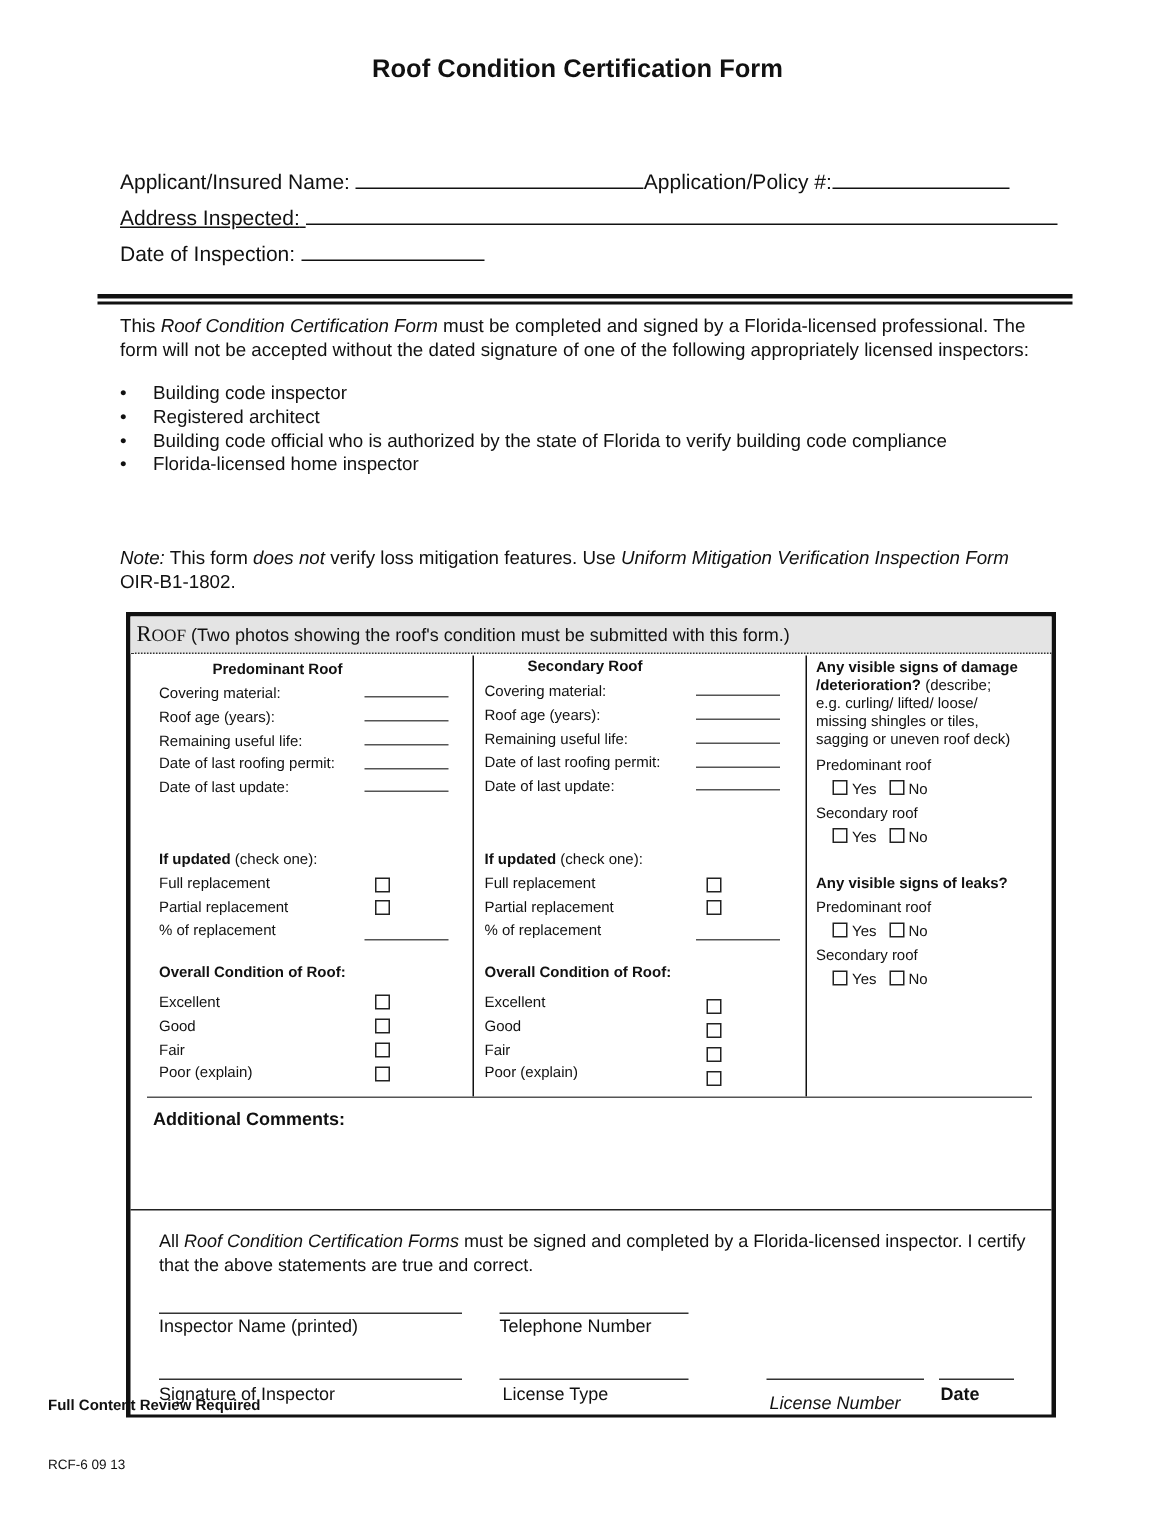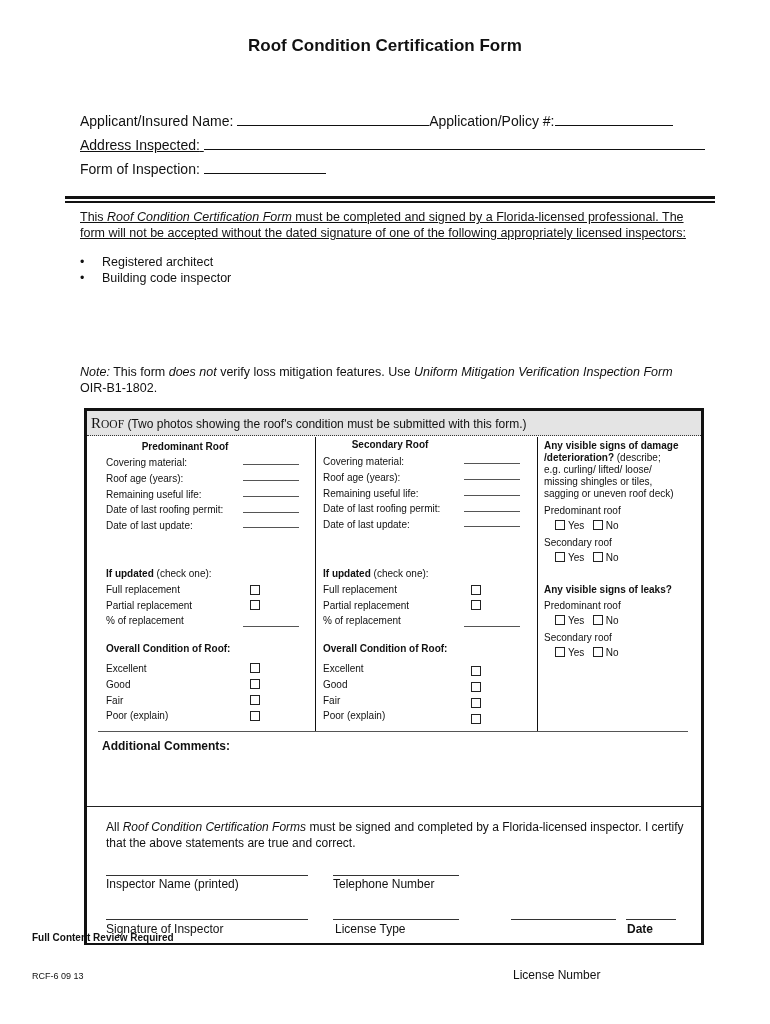--- a/index.html
+++ b/index.html
@@ -39,33 +39,35 @@
 
 <div class="abs hdr-line" style="left:80px; top:112px;">
   <span>Applicant/Insured Name:</span>
   <span class="uline" style="width:192px;"></span><span>Application/Policy #:</span><span class="uline" style="width:118px;"></span>
 </div>
 <div class="abs hdr-line" style="left:80px; top:136px;text-decoration:underline;">
   <span>Address Inspected:</span>
   <span class="uline" style="width:501px;"></span>
 </div>
 <div class="abs hdr-line" style="left:80px; top:160px;">
-  <span>Form of Inspection:</span>
+  <span>Date of Inspection:</span>
   <span class="uline" style="width:122px;"></span>
 </div>
 
 <div class="abs dbl"></div>
 
-<div class="abs para" style="top:209px;text-decoration:underline;">
+<div class="abs para" style="top:209px;">
   <span>This </span><i>Roof Condition Certification Form</i><span> must be completed and signed by a Florida-licensed professional. The form will not be accepted without the dated signature of one of the following appropriately licensed inspectors:</span>
 </div>
 
 <ul class="abs bullets">
+  <li>Building code inspector</li>
   <li>Registered architect</li>
-  <li>Building code inspector</li>
+  <li>Building code official who is authorized by the state of Florida to verify building code compliance</li>
+  <li>Florida-licensed home inspector</li>
 </ul>
 
 <div class="abs para" style="top:364px;">
   <i>Note:</i><span> This form </span><i>does not</i><span> verify loss mitigation features. Use </span><i>Uniform Mitigation Verification Inspection Form</i><br><span> OIR-B1-1802.</span>
 </div>
 
 <div class="abs box"></div>
 <div class="abs roof-hdr">
   <span class="cap">R<small>OOF</small></span>
   <span>(Two photos showing the roof's condition must be submitted with this form.)</span>
@@ -188,18 +190,18 @@
 <div class="abs sigline" style="left:106px; top:875px; width:202px;"></div>
 <div class="abs siglabel" style="left:106px; top:877px;text-align:center;">Inspector Name (printed)</div>
 <div class="abs sigline" style="left:333px; top:875px; width:126px;"></div>
 <div class="abs siglabel" style="left:333px; top:877px;">Telephone Number</div>
 
 <div class="abs sigline" style="left:106px; top:919px; width:202px;"></div>
 <div class="abs siglabel" style="left:106px; top:922px;">Signature of Inspector</div>
 <div class="abs sigline" style="left:333px; top:919px; width:126px;"></div>
 <div class="abs siglabel" style="left:335px; top:922px;">License Type</div>
 <div class="abs sigline" style="left:511px; top:919px; width:105px;"></div>
-<div class="abs siglabel" style="left:513px; top:968px;">License Number</div>
+<div class="abs siglabel" style="left:513px; top:928px;font-style:italic;">License Number</div>
 <div class="abs sigline" style="left:626px; top:919px; width:50px;"></div>
 <div class="abs siglabel" style="left:627px; top:922px;font-weight:bold;">Date</div>
 
 <div class="abs footer1">Full Content Review Required</div>
 <div class="abs footer2">RCF-6 09 13</div>
 
 </body></html>

